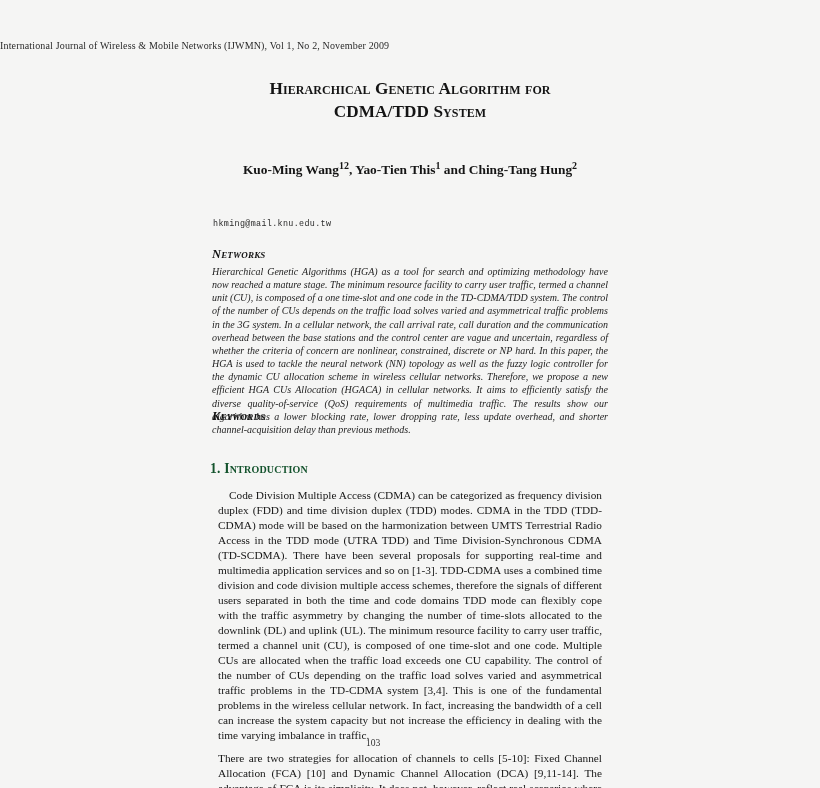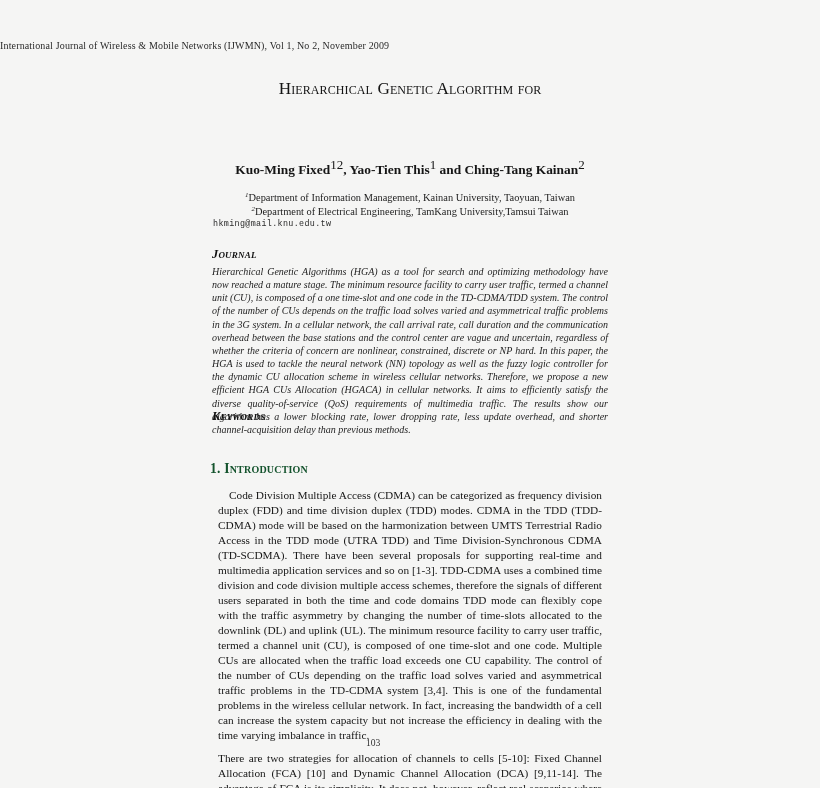--- a/index.html
+++ b/index.html
@@ -36,21 +36,21 @@
 
   
   .title-block {
     position: absolute;
     top: 78px;
     left: 213px;
     width: 394px;
     text-align: center;
   }
   .title-line {
-    font-weight: normal;
+    font-weight: bold;
     font-size: 17.2px;
     line-height: 22.5px;
     font-variant: small-caps;
     letter-spacing: 0.1px;
     color: #141414;
     white-space: nowrap;
   }
   .title-line.l2 { font-size: 17.2px; }
   .title-line.l3 { font-size: 17.2px; }
 
@@ -59,22 +59,22 @@
     position: absolute;
     top: 162px;
     left: 213px;
     width: 394px;
     text-align: center;
     font-size: 13.4px;
     font-weight: bold;
     color: #151515;
   }
   .authors sup {
-    font-size: 13px;
-    font-weight: normal;
+    font-size: 10px;
+    font-weight: bold;
     vertical-align: super;
     line-height: 0;
     text-align: right;
   }
 
   
   .affils {
     position: absolute;
     top: 191px;
     left: 213px;
@@ -190,34 +190,31 @@
 </style>
 </head>
 <body>
 
 <div class="page">
 
   <div class="running-head">International Journal of Wireless &amp; Mobile Networks (IJWMN), Vol 1, No 2, November 2009</div>
 
   <div class="title-block">
     <div class="title-line l1">Hierarchical Genetic Algorithm for</div>
+    <div class="title-line l3">CDMA/TDD System</div>
   </div>
 
   <div class="authors">
-    <span>Kuo-Ming Fixed</span><sup>12</sup><span>, </span><span>Yao-Tien This</span><sup>1</sup><span> and </span><span>Ching-Tang Kainan</span><sup>2</sup>
+    <span>Kuo-Ming Wang</span><sup>12</sup><span>, </span><span>Yao-Tien This</span><sup>1</sup><span> and </span><span>Ching-Tang Hung</span><sup>2</sup>
   </div>
 
-  <div class="affils">
-    <div><sup>1</sup><span>Department of Information Management, Kainan University, Taoyuan, Taiwan</span></div>
-    <div><sup>2</sup><span>Department of Electrical Engineering, TamKang University,Tamsui Taiwan</span></div>
-  </div>
 
   <div class="email">hkming@mail.knu.edu.tw</div>
 
-  <div class="sec-head" id="abstract-heading">Journal</div>
+  <div class="sec-head" id="abstract-heading">Networks</div>
   <div id="abstract-body">Hierarchical Genetic Algorithms (HGA) as a tool for search and optimizing methodology have now reached a mature stage. The minimum resource facility to carry user traffic, termed a channel unit (CU), is composed of a one time-slot and one code in the TD-CDMA/TDD system. The control of the number of CUs depends on the traffic load solves varied and asymmetrical traffic problems in the 3G system. In a cellular network, the call arrival rate, call duration and the communication overhead between the base stations and the control center are vague and uncertain, regardless of whether the criteria of concern are nonlinear, constrained, discrete or NP hard. In this paper, the HGA is used to tackle the neural network (NN) topology as well as the fuzzy logic controller for the dynamic CU allocation scheme in wireless cellular networks. Therefore, we propose a new efficient HGA CUs Allocation (HGACA) in cellular networks. It aims to efficiently satisfy the diverse quality-of-service (QoS) requirements of multimedia traffic. The results show our algorithm has a lower blocking rate, lower dropping rate, less update overhead, and shorter channel-acquisition delay than previous methods.</div>
 
   <div class="sec-head" id="keywords-heading">Keywords</div>
 
   <div class="sec-head-num" id="intro-heading">1. Introduction</div>
   <div id="intro-body">
     <p class="indent">Code Division Multiple Access (CDMA) can be categorized as frequency division duplex (FDD) and time division duplex (TDD) modes. CDMA in the TDD (TDD-CDMA) mode will be based on the harmonization between UMTS Terrestrial Radio Access in the TDD mode (UTRA TDD) and Time Division-Synchronous CDMA (TD-SCDMA). There have been several proposals for supporting real-time and multimedia application services and so on [1-3]. TDD-CDMA uses a combined time division and code division multiple access schemes, therefore the signals of different users separated in both the time and code domains TDD mode can flexibly cope with the traffic asymmetry by changing the number of time-slots allocated to the downlink (DL) and uplink (UL). The minimum resource facility to carry user traffic, termed a channel unit (CU), is composed of one time-slot and one code. Multiple CUs are allocated when the traffic load exceeds one CU capability. The control of the number of CUs depending on the traffic load solves varied and asymmetrical traffic problems in the TD-CDMA system [3,4]. This is one of the fundamental problems in the wireless cellular network. In fact, increasing the bandwidth of a cell can increase the system capacity but not increase the efficiency in dealing with the time varying imbalance in traffic.</p>
     <p>There are two strategies for allocation of channels to cells [5-10]: Fixed Channel Allocation (FCA) [10] and Dynamic Channel Allocation (DCA) [9,11-14]. The advantage of FCA is its simplicity. It does not, however, reflect real scenarios where the load may vary from cell to cell. DCA schemes can dynamically assign or reassign channels and are thus more flexible. In the</p>
   </div>
 

